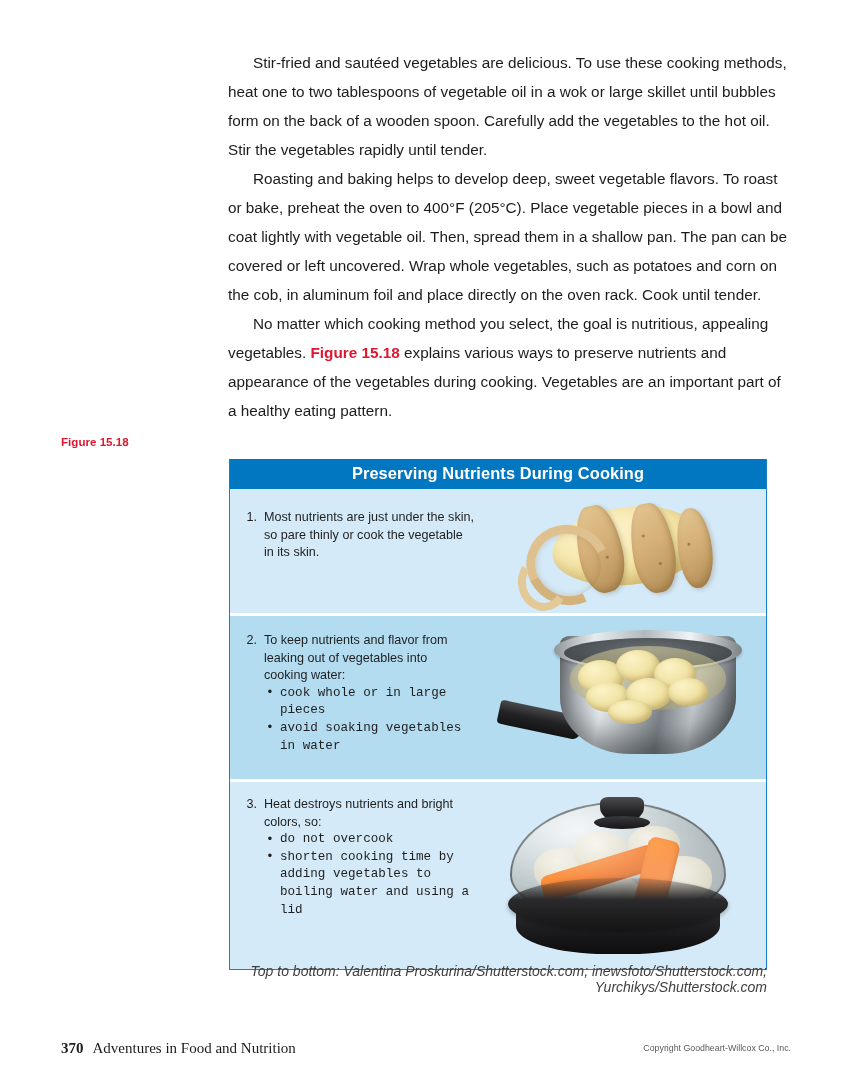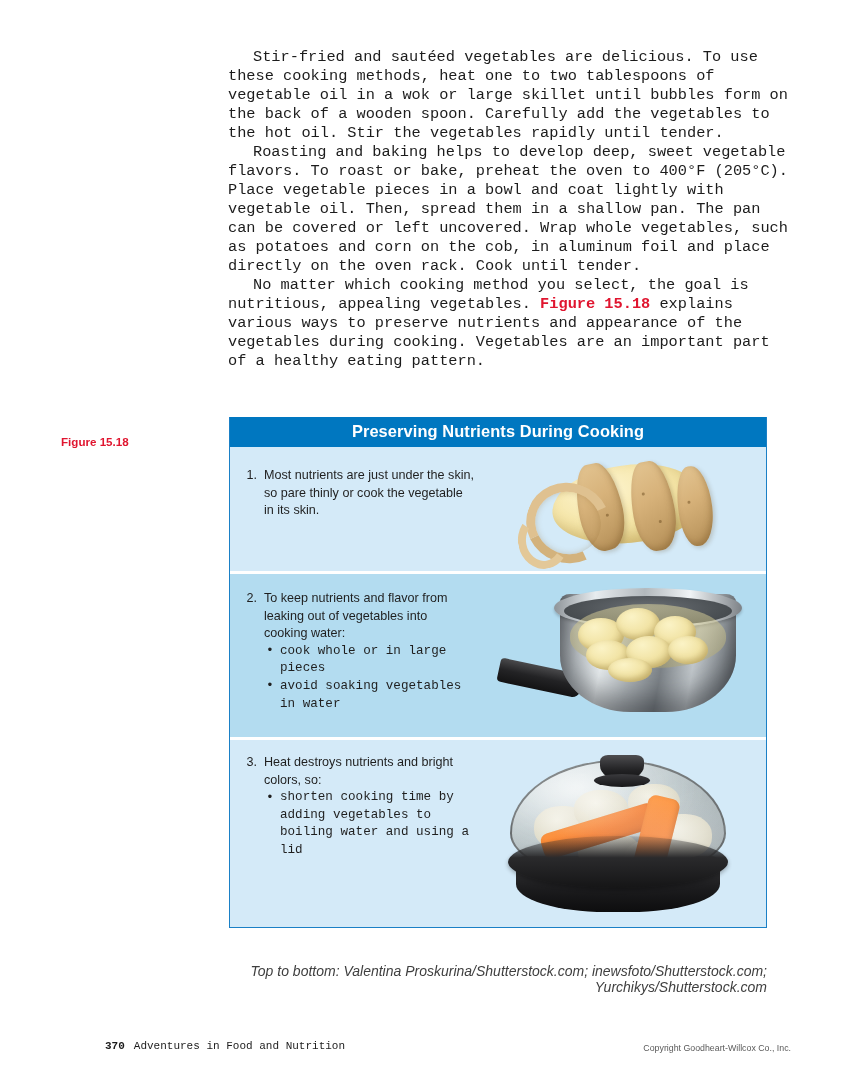--- a/index.html
+++ b/index.html
@@ -15,23 +15,23 @@
     color: #231f20;
     overflow: hidden;
   }
 
   
   .body-copy {
     position: absolute;
     left: 228px;
     top: 48px;
     width: 563px;
-    font-family: Liberation Mono, monospace;
+    font-family: Liberation Sans, sans-serif;
     font-size: 15.3px;
-    line-height: 19px;
+    line-height: 29px;
     text-align: left;
     color: #1c1c1c;
   }
   .body-copy p {
     margin: 0;
     text-indent: 25px;
   }
   .fig-ref {
     color: #e0152f;
     font-weight: bold;
@@ -52,21 +52,21 @@
     display: block;
     font-weight: bold;
     color: #e0152f;
     margin-bottom: 1px;
   }
 
   
   .figure-box {
     position: absolute;
     left: 229px;
-    top: 417px;
+    top: 459px;
     width: 538px;
     border: 1.4px solid #1a80c6;
     border-top: none;
     box-sizing: border-box;
     background: #ffffff;
   }
   .figure-header {
     background: #0077c0;
     color: #ffffff;
     font-family: "Liberation Sans", sans-serif;
@@ -316,24 +316,23 @@
     font-style: italic;
     font-size: 14px;
     color: #3f3f3f;
   }
 
   
   .footer-left {
     position: absolute;
     left: 61px;
     top: 1040px;
-    font-family: Liberation Mono, monospace;
-    font-size: 11px;
+    font-family: Liberation Serif, serif;
+    font-size: 15px;
     color: #1c1c1c;
-    margin-left: 44px;
   }
   .footer-left .page-num {
     font-weight: bold;
     margin-right: 9px;
   }
   .footer-right {
     position: absolute;
     right: 58px;
     top: 1043px;
     font-family: "Liberation Sans", sans-serif;
@@ -414,20 +413,21 @@
     </div>
   </div>
 
   <div class="panel panel-3 tone-light" style="min-height:190px;">
     <div class="panel-text">
       <div class="num-row">
         <span class="num">3.</span>
         <span class="num-body">Heat destroys nutrients and bright colors, so:</span>
       </div>
       <ul class="sub-bullets">
+        <li>do not overcook</li>
         <li>shorten cooking time by adding vegetables to boiling water and using a lid</li>
       </ul>
     </div>
     <div class="panel-photo">
       <div class="pot-stage">
         <div class="pot-base"></div>
         <div class="pot-lid">
           <div class="lid-contents">
             <span class="veg-white" style="left:22px;  top:44px; width:58px; height:44px;"></span>
             <span class="veg-white" style="left:62px;  top:28px; width:54px; height:40px;"></span>

